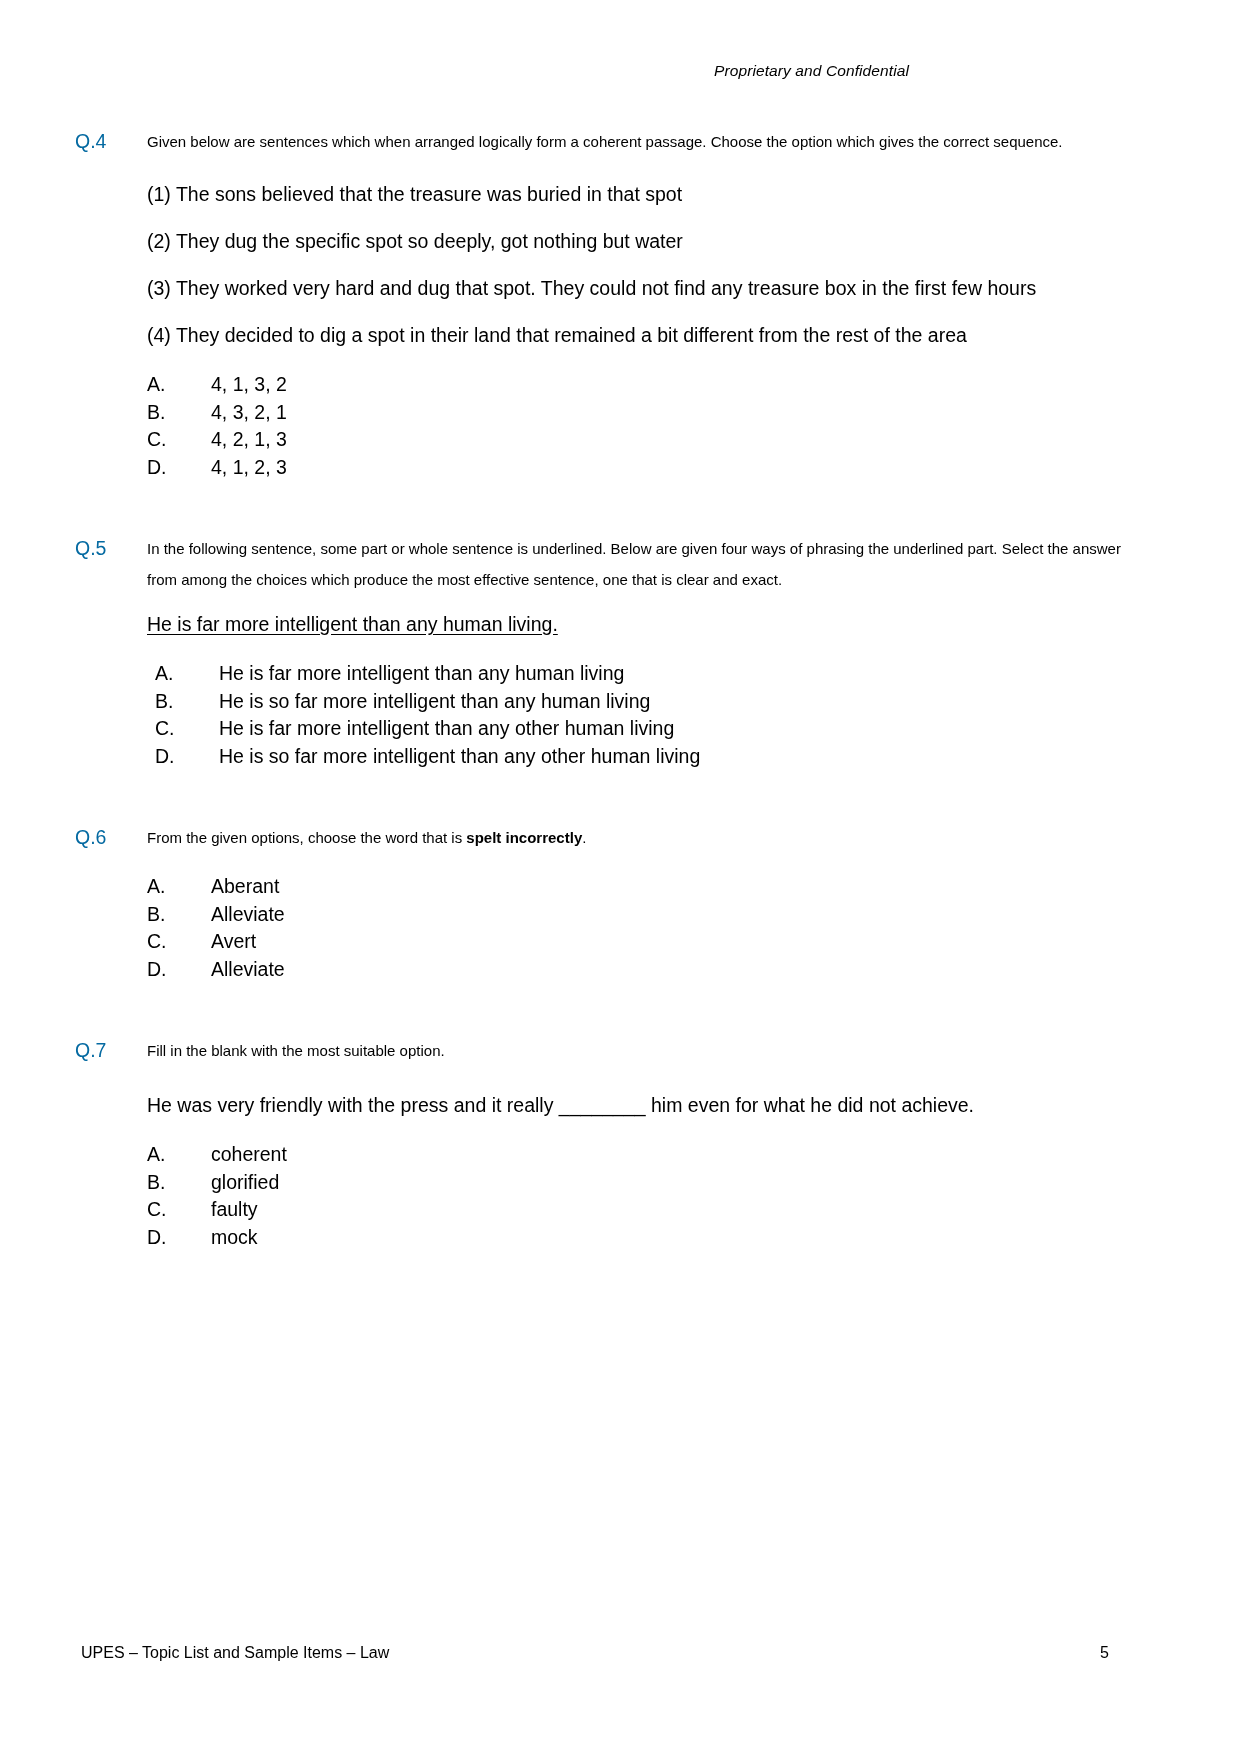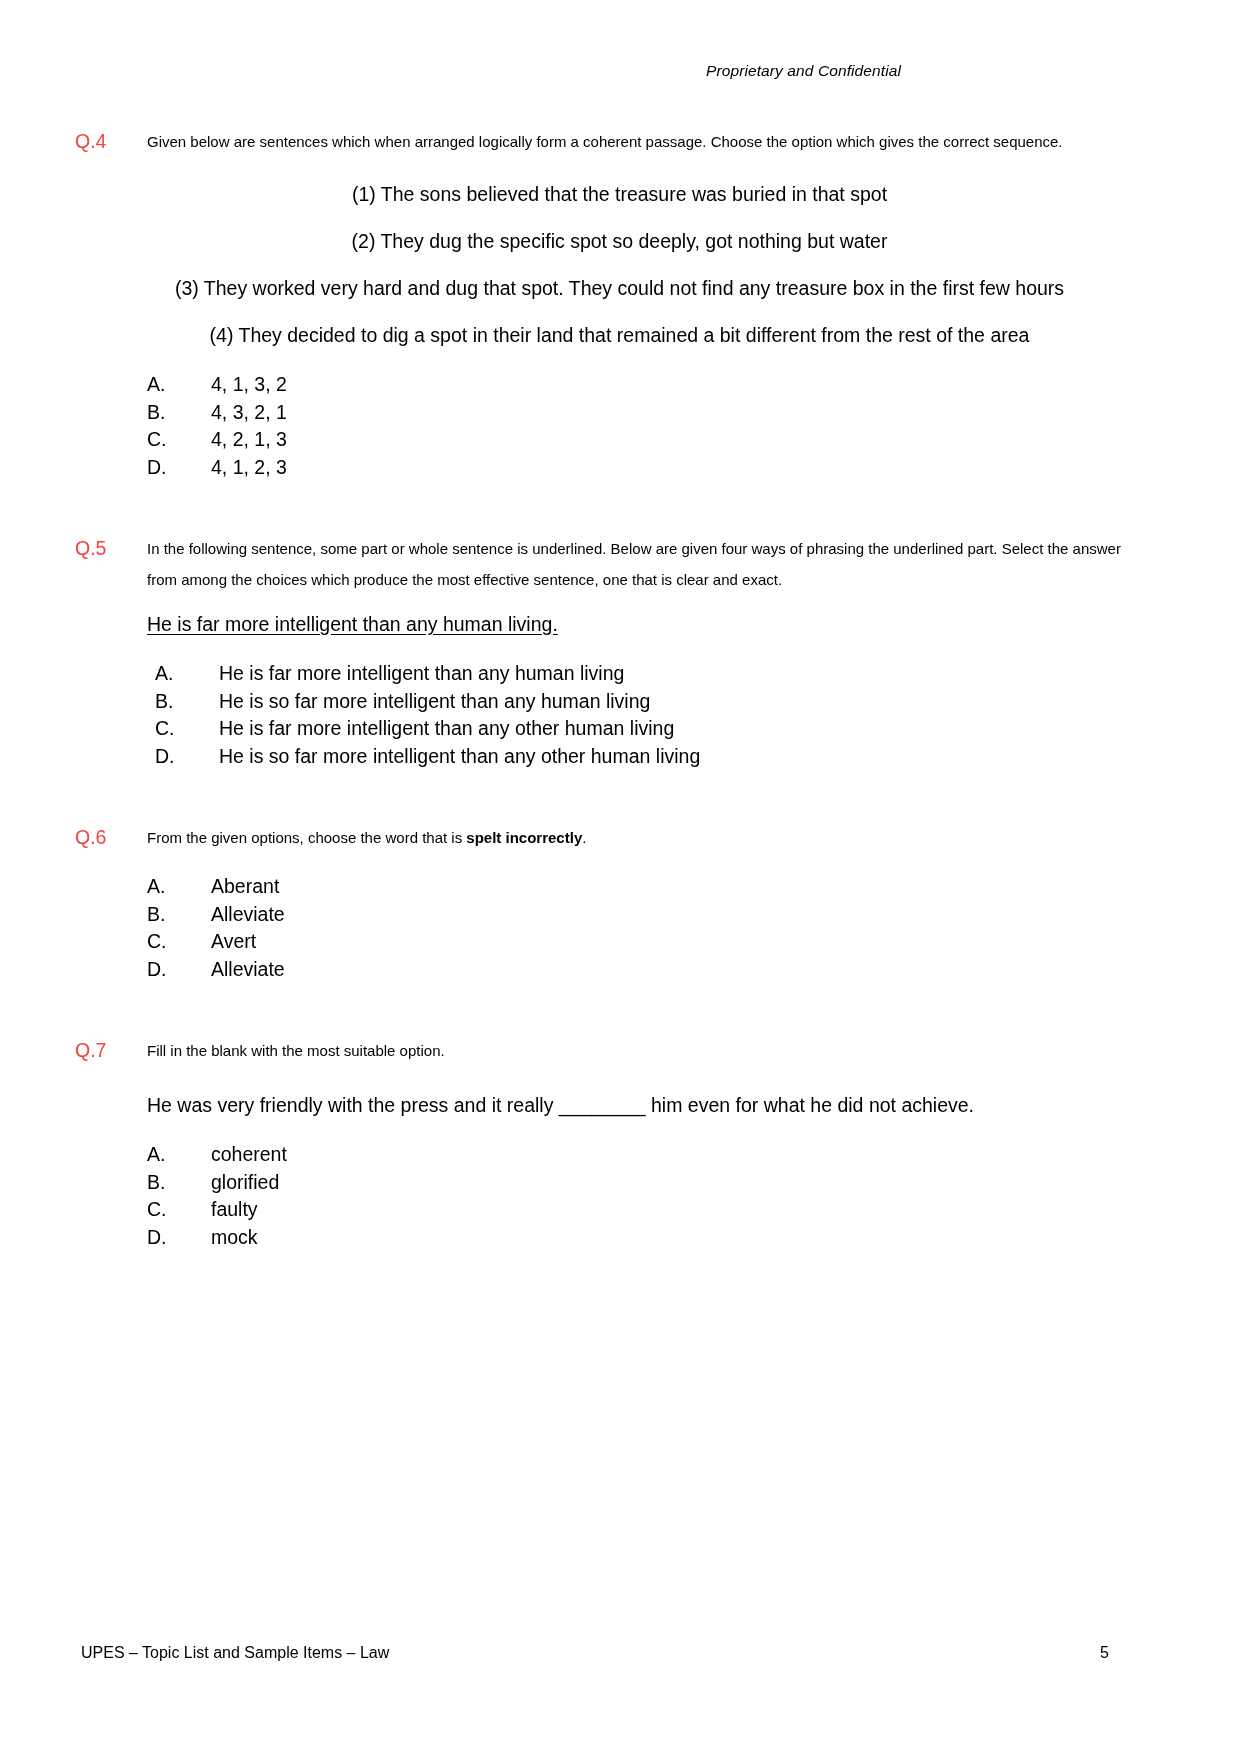--- a/index.html
+++ b/index.html
@@ -20,21 +20,21 @@
     position: relative;
     width: 1241px;
     height: 1754px;
     background: #ffffff;
     padding: 0;
   }
   
   .doc-header {
     position: absolute;
     top: 62px;
-    left: 8px;
+    left: 16px;
     width: 1026px;
     text-align: right;
     padding-right: 133px;
   }
   .doc-header .conf {
     font-style: italic;
     font-size: 15.5px;
     letter-spacing: 0.1px;
     color: #000;
   }
@@ -51,37 +51,36 @@
   }
   .q-row {
     display: flex;
     align-items: flex-start;
   }
   .q-num {
     width: 72px;
     flex: 0 0 72px;
     font-size: 19.5px;
     line-height: 31px;
-    color: #ef4444;
+    color: #0369a1;
   }
   .q-text {
     flex: 1 1 auto;
     font-size: 15px;
     line-height: 31px;
     color: #000;
     text-align: left;
   }
   .q-text b { font-weight: bold; }
   .stmt {
     margin-left: 72px;
     font-size: 19.5px;
     line-height: 31px;
     margin-top: 16px;
     max-width: 945px;
-    text-align: center;
   }
   .stmt-first { margin-top: 22px; }
   .underlined-stem {
     margin-left: 72px;
     font-size: 19.5px;
     line-height: 31px;
     margin-top: 14px;
     text-decoration: underline;
     text-underline-offset: 3px;
     display: inline-block;

